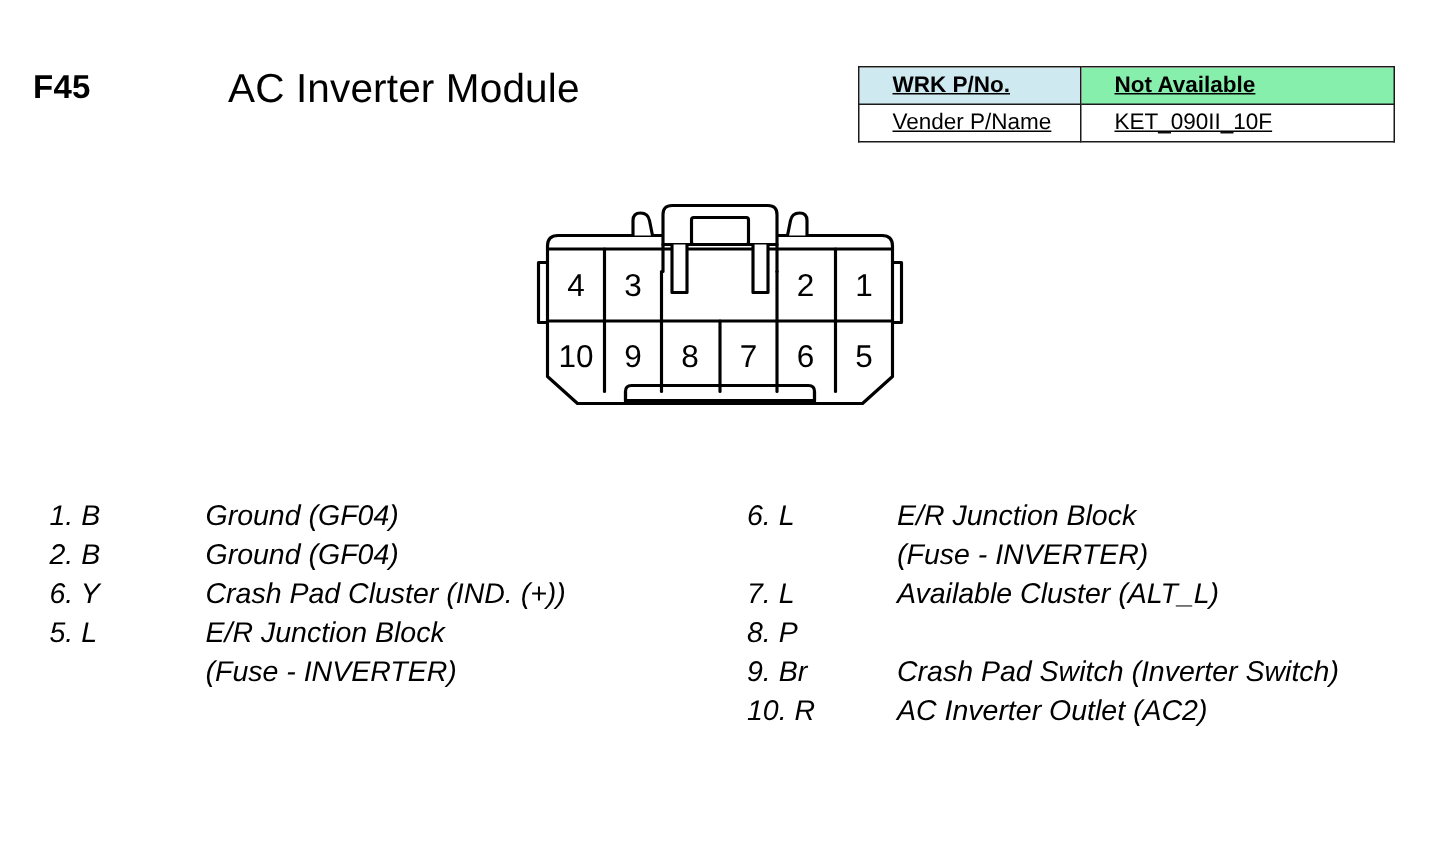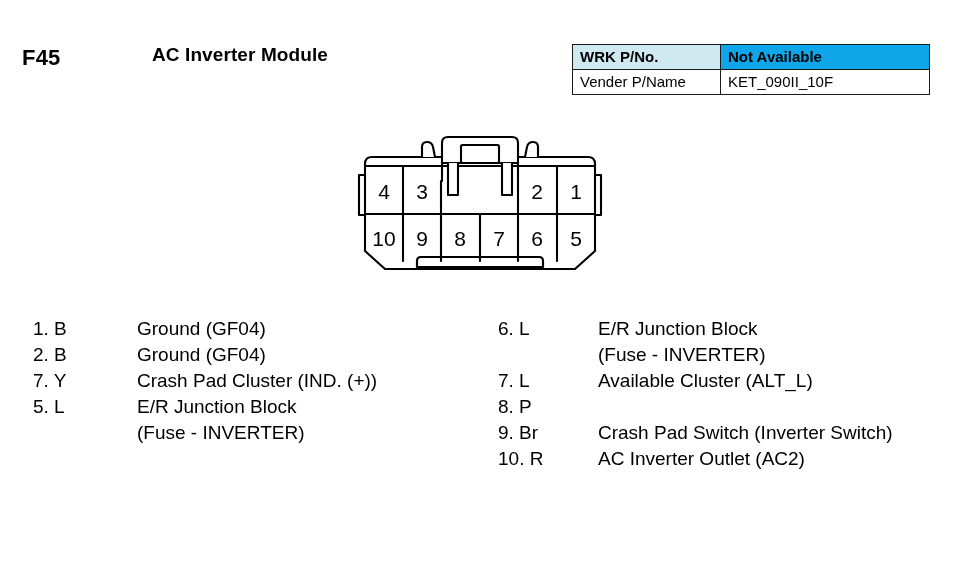--- a/index.html
+++ b/index.html
@@ -22,43 +22,44 @@
     left: 22px;
     top: 45px;
     font-size: 22px;
     font-weight: bold;
     letter-spacing: 0.2px;
   }
   #page-title {
     position: absolute;
     left: 152px;
     top: 44px;
-    font-size: 19px;
-    font-weight: bold;
+    font-size: 27px;
+    font-weight: normal;
     letter-spacing: 0.1px;
   }
 
   
   #part-info-table {
     position: absolute;
     left: 572px;
     top: 44px;
     width: 358px;
     border-collapse: collapse;
     table-layout: fixed;
     font-size: 15px;
   }
   #part-info-table td {
     border: 1.6px solid #1a1a1a;
-    padding: 3px 7px 4px 7px;
+    padding: 3px 7px 4px 22px;
     height: 17px;
     line-height: 17px;
     vertical-align: middle;
     white-space: nowrap;
     overflow: hidden;
+    text-decoration: underline;
   }
   #part-info-table col.label-col { width: 148px; }
   #part-info-table tr.header-row td {
     font-weight: bold;
   }
 
   
   #connector-diagram {
     position: absolute;
     left: 345px;
@@ -74,23 +75,24 @@
     font-size: 21px;
     fill: #000000;
     text-anchor: middle;
     dominant-baseline: central;
   }
 
   
   #pin-legend {
     position: absolute;
     left: 0;
-    top: 316px;
+    top: 332px;
     width: 764px;
     height: 180px;
+    font-style: italic;
   }
   .legend-column {
     position: absolute;
     top: 0;
   }
   #legend-column-left  { left: 33px;  width: 455px; }
   #legend-column-right { left: 498px; width: 460px; }
 
   .legend-row {
     position: relative;
@@ -120,21 +122,21 @@
 <div id="page-title">AC Inverter Module</div>
 
 <table id="part-info-table">
   <colgroup>
     <col class="label-col">
     <col class="value-col">
   </colgroup>
   <tbody>
     <tr class="header-row">
       <td style="background: rgb(207, 233, 241); border-color: rgb(26, 26, 26);">WRK P/No.</td>
-      <td style="background: #0ea5e9; border-color: rgb(26, 26, 26);">Not Available</td>
+      <td style="background: #86efac; border-color: rgb(26, 26, 26);">Not Available</td>
     </tr>
     <tr>
       <td style="border-color: rgb(26, 26, 26);">Vender P/Name</td>
       <td style="border-color: rgb(26, 26, 26);">KET_090II_10F</td>
     </tr>
   </tbody>
 </table>
 
 <div id="connector-diagram">
   <svg width="270" height="160" viewBox="0 0 270 160" xmlns="http://www.w3.org/2000/svg">
@@ -207,21 +209,21 @@
   <div class="legend-column" id="legend-column-left">
     <div class="legend-row">
       <span class="legend-pin">1. B</span>
       <span class="legend-desc">Ground (GF04)</span>
     </div>
     <div class="legend-row">
       <span class="legend-pin">2. B</span>
       <span class="legend-desc">Ground (GF04)</span>
     </div>
     <div class="legend-row">
-      <span class="legend-pin">7. Y</span>
+      <span class="legend-pin">6. Y</span>
       <span class="legend-desc">Crash Pad Cluster (IND. (+))</span>
     </div>
     <div class="legend-row">
       <span class="legend-pin">5. L</span>
       <span class="legend-desc">E/R Junction Block</span>
     </div>
     <div class="legend-row continuation">
 
       <span class="legend-desc">(Fuse - INVERTER)</span>
     </div>

